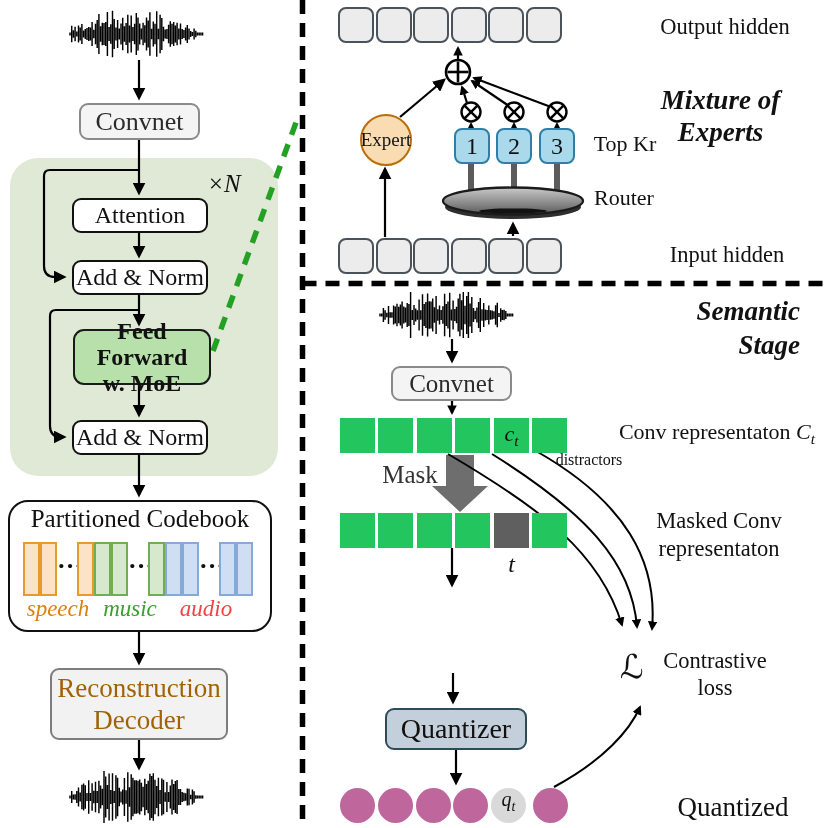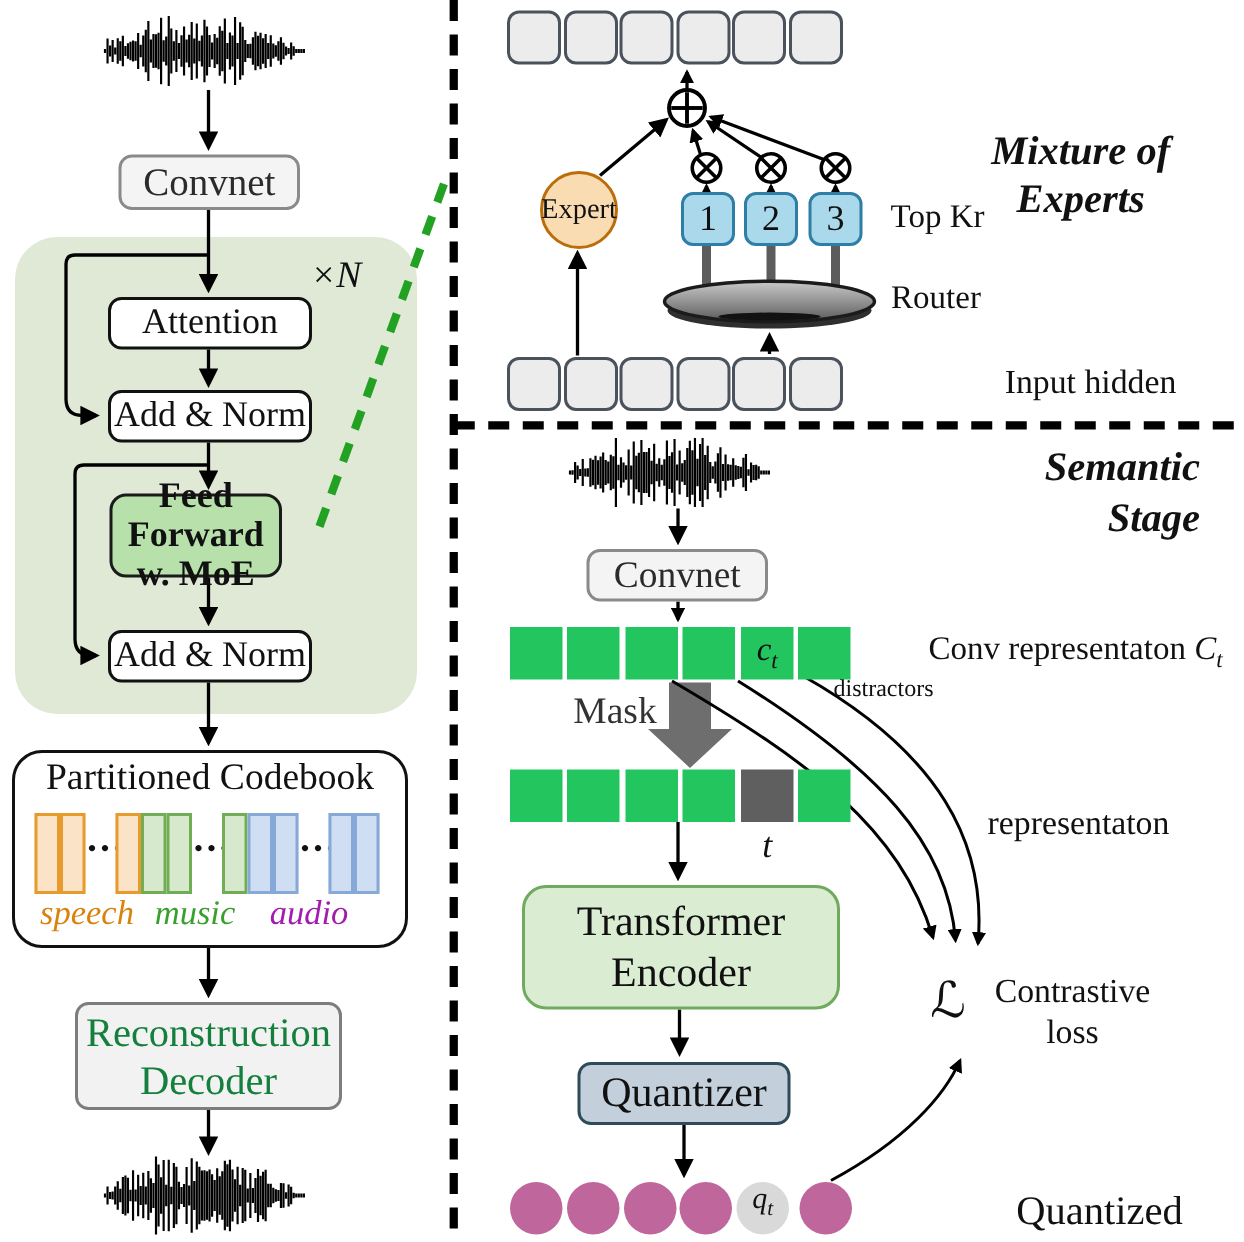--- a/index.html
+++ b/index.html
@@ -134,21 +134,21 @@
   <div class="t ital" style="left:196px;top:170px;width:56px;font-size:25px;">×N</div>
 
   <div class="box" style="left:72px;top:198px;width:136px;height:35px;font-size:24px;">
     <span>Attention</span>
   </div>
 
   <div class="box" style="left:72px;top:260px;width:136px;height:35px;font-size:24px;">
     <span>Add &amp; Norm</span>
   </div>
 
-  <div class="box bold" style="left:73px;top:329px;width:115px;height:56px;background:#b7e0ab;border-color:#1a1a1a;border-width:2.4px;border-radius:11px;font-size:24px;line-height:26px;">
+  <div class="box bold" style="left:73px;top:329px;width:138px;height:56px;background:#b7e0ab;border-color:#1a1a1a;border-width:2.4px;border-radius:11px;font-size:24px;line-height:26px;">
     <span>Feed Forward</span>
     <span>w. MoE</span>
   </div>
 
   <div class="box" style="left:72px;top:420px;width:136px;height:35px;font-size:24px;">
     <span>Add &amp; Norm</span>
   </div>
 
   <div class="box" style="left:8px;top:500px;width:264px;height:132px;border-width:2.4px;border-radius:20px;justify-content:flex-start;"></div>
   <div class="t" style="left:8px;top:505px;width:264px;font-size:25px;">Partitioned Codebook</div>
@@ -162,38 +162,39 @@
   <div class="t" style="left:128px;top:551px;width:22px;font-size:26px;font-weight:bold;">···</div>
   <div class="crect" style="left:148px;top:542px;background:#d7e9cc;border-color:#71ad54;"></div>
   <div class="crect" style="left:165px;top:542px;background:#cfdef2;border-color:#87a9d8;"></div>
   <div class="crect" style="left:182px;top:542px;background:#cfdef2;border-color:#87a9d8;"></div>
   <div class="t" style="left:199px;top:551px;width:22px;font-size:26px;font-weight:bold;">···</div>
   <div class="crect" style="left:219px;top:542px;background:#cfdef2;border-color:#87a9d8;"></div>
   <div class="crect" style="left:236px;top:542px;background:#cfdef2;border-color:#87a9d8;"></div>
 
   <div class="t ital" style="left:26px;top:596px;width:64px;font-size:23px;color:#d9820c;">speech</div>
   <div class="t ital" style="left:102px;top:596px;width:56px;font-size:23px;color:#39a02e;">music</div>
-  <div class="t ital" style="left:176px;top:596px;width:60px;font-size:23px;color:#a21caf;">audio</div>
-
-  <div class="box" style="left:50px;top:668px;width:178px;height:72px;background:#f2f2f2;border-color:#7d7d7d;font-size:27px;line-height:32px;color:#15803d;">
+  <div class="t ital" style="left:176px;top:596px;width:60px;font-size:23px;color:#ef4444;">audio</div>
+
+  <div class="box" style="left:50px;top:668px;width:178px;height:72px;background:#f2f2f2;border-color:#7d7d7d;font-size:27px;line-height:32px;color:#a16207;">
     <span>Reconstruction</span>
     <span>Decoder</span>
   </div>
 
   <svg class="wave" width="140" height="54" style="left:68px;top:770px;">
       <path d="M2.0,25.6V28.4M3.7,21.0V33.0M5.4,24.6V29.4M7.1,24.3V29.7M8.8,21.0V33.0M10.5,17.5V36.5M12.2,22.5V31.5M13.9,14.7V39.3M15.6,13.6V40.4M17.3,15.2V38.8M19.0,23.1V30.9M20.7,10.2V43.8M22.4,23.0V31.0M24.1,13.2V40.8M25.8,20.7V33.3M27.5,11.8V42.2M29.2,21.0V33.0M30.9,10.7V43.3M32.6,15.5V38.5M34.3,18.7V35.3M36.0,1.0V53.0M37.7,6.4V47.6M39.4,14.9V39.1M41.1,3.4V50.6M42.8,19.9V34.1M44.5,3.2V50.8M46.2,21.1V32.9M47.9,5.3V48.7M49.6,7.8V46.2M51.3,17.8V36.2M53.0,21.4V32.6M54.7,19.4V34.6M56.4,8.0V46.0M58.1,20.3V33.7M59.8,2.2V51.8M61.5,17.3V36.7M63.2,4.3V49.7M64.9,7.8V46.2M66.6,10.3V43.7M68.3,10.2V43.8M70.0,10.8V43.2M71.7,9.6V44.4M73.4,12.8V41.2M75.1,16.7V37.3M76.8,8.8V45.2M78.5,14.1V39.9M80.2,10.8V43.2M81.9,3.8V50.2M83.6,6.1V47.9M85.3,3.2V50.8M87.0,9.7V44.3M88.7,16.1V37.9M90.4,7.8V46.2M92.1,19.9V34.1M93.8,8.6V45.4M95.5,9.8V44.2M97.2,22.3V31.7M98.9,12.0V42.0M100.6,22.0V32.0M102.3,15.4V38.6M104.0,9.4V44.6M105.7,13.9V40.1M107.4,11.1V42.9M109.1,9.9V44.1M110.8,19.1V34.9M112.5,19.1V34.9M114.2,21.9V32.1M115.9,22.8V31.2M117.6,23.3V30.7M119.3,18.6V35.4M121.0,18.8V35.2M122.7,24.8V29.2M124.4,19.6V34.4M126.1,21.2V32.8M127.8,25.2V28.8M129.5,25.6V28.4M131.2,25.6V28.4M132.9,25.6V28.4M134.6,25.6V28.4" stroke="#000" stroke-width="1.45" fill="none"></path>
     </svg>
 
   <div class="tok" style="left:338px;top:7px;"></div>
   <div class="tok" style="left:376px;top:7px;"></div>
   <div class="tok" style="left:413px;top:7px;"></div>
   <div class="tok" style="left:451px;top:7px;"></div>
   <div class="tok" style="left:488px;top:7px;"></div>
   <div class="tok" style="left:526px;top:7px;"></div>
 
+  <div class="t" style="left:645px;top:14px;width:160px;font-size:22.5px;">Output hidden</div>
 
   <div class="t bold ital" style="left:638px;top:84px;width:165px;font-size:27px;line-height:32px;">
     <span>Mixture of</span><br>
     <span>Experts</span>
   </div>
 
   <div class="lyr" style="left:360px;top:114px;width:52px;height:52px;border-radius:50%;background:#f9dcb2;border:2.5px solid #bb6d0b;
               box-sizing:border-box;display:flex;align-items:center;justify-content:center;font-size:19px;">
     <span>Expert</span>
   </div>
@@ -254,28 +255,24 @@
   <div class="ptok" style="left:340px;top:513px;"></div>
   <div class="ptok" style="left:378px;top:513px;"></div>
   <div class="ptok" style="left:417px;top:513px;"></div>
   <div class="ptok" style="left:455px;top:513px;"></div>
   <div class="ptok" style="left:494px;top:513px;background:#5f5f5f;"></div>
   <div class="ptok" style="left:532px;top:513px;"></div>
 
   <div class="t ital" style="left:494px;top:551px;width:35px;font-size:24px;">t</div>
 
   <div class="t" style="left:643px;top:507px;width:152px;font-size:22.5px;line-height:28px;">
-    <br>
+    <span>Masked Conv</span><br>
     <span>representaton</span>
   </div>
 
-  <div class="box" style="left:348px;top:590px;width:212px;height:83px;background:#daecd2;border:2.5px solid #6faa5e;border-radius:16px;font-size:28px;line-height:34px;">
-    <span>Transformer</span>
-    <span>Encoder</span>
-  </div>
 
   <div class="t ital" style="left:613px;top:648px;width:38px;font-size:33px;font-family:'DejaVu Sans','DejaVu Serif',serif;">ℒ</div>
   <div class="t" style="left:650px;top:647px;width:130px;font-size:22.5px;line-height:27px;">
     <span>Contrastive</span><br>
     <span>loss</span>
   </div>
 
   <div class="box" style="left:385px;top:708px;width:142px;height:42px;background:#c3cfda;border:2.8px solid #2d4b59;border-radius:9px;font-size:28px;">
     <span>Quantizer</span>
   </div>

